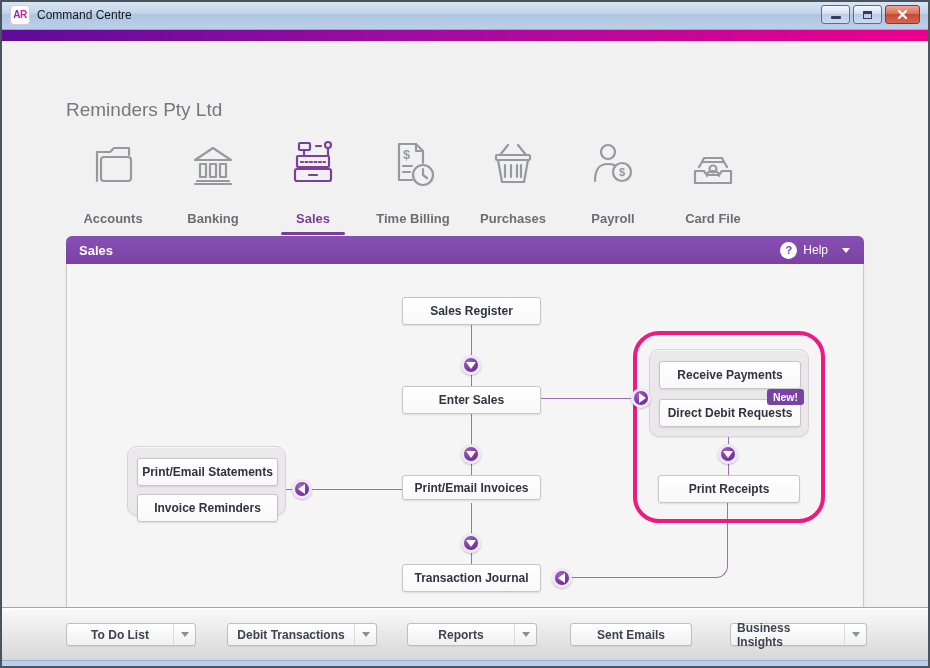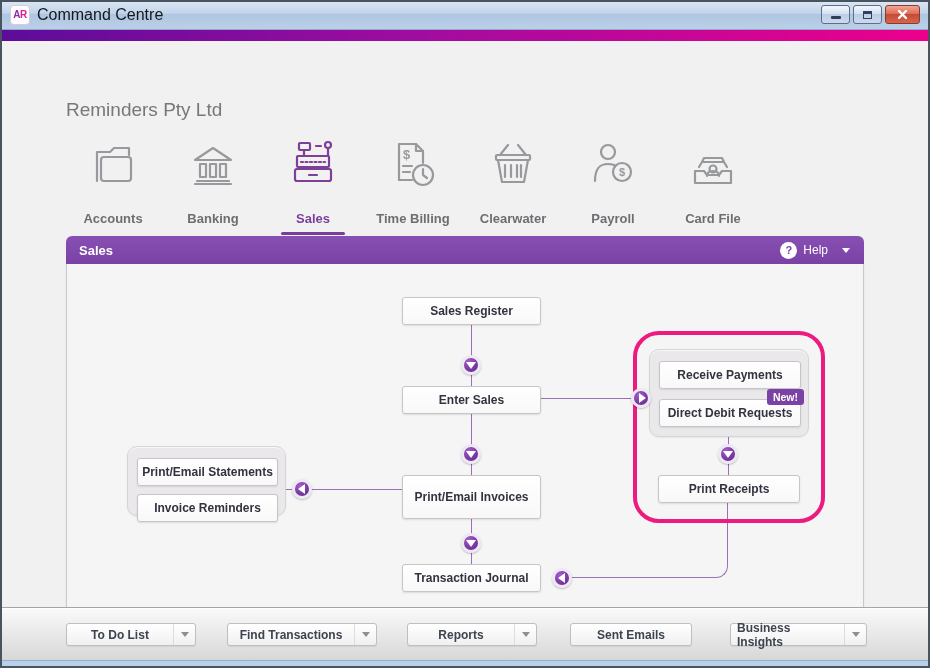--- a/index.html
+++ b/index.html
@@ -9,21 +9,21 @@
   .window { position:relative; width:930px; height:668px; background:#f2f1f2; overflow:hidden; }
   .frame { position:absolute; inset:0; border:2px solid #49545f; pointer-events:none; z-index:60; }
 
   
   .titlebar { position:absolute; left:0; right:0; top:0; height:30px;
     background:linear-gradient(180deg,#dde8f5 0%,#c3d5ea 45%,#aec6e1 50%,#bccfe8 100%);
     border-bottom:1px solid #90a9c9; display:flex; align-items:center; padding:0 10px; z-index:5; }
   .app-logo { width:20px; height:20px; background:#fff; border:1px solid #d9c9e6; border-radius:4px;
     display:flex; align-items:center; justify-content:center; font-size:10px; font-weight:bold; letter-spacing:-0.5px; }
   .app-logo .la { color:#8b2bb0; } .app-logo .lr { color:#e0189a; }
-  .title-text { margin-left:7px; font-size:16px; color:#15171a; }
+  .title-text { margin-left:7px; font-size:12px; color:#15171a; }
   .win-controls { margin-left:auto; display:flex; gap:3px; }
   .wc { height:19px; border:1px solid #5e6f85; border-radius:3px; display:flex; align-items:center; justify-content:center; cursor:pointer; }
   .wc-min,.wc-max { width:29px; background:linear-gradient(180deg,#f2f7fd 0%,#d3dff0 49%,#bccde5 50%,#ccdaee 100%); }
   .wc-close { width:35px; background:linear-gradient(180deg,#f0a693 0%,#da6a52 49%,#c64a36 50%,#d5674e 100%); border-color:#8d392c; }
   .glyph-min { width:10px; height:3px; background:#30405c; border-radius:1px; margin-top:6px; }
   .glyph-max { width:9px; height:8px; border:1px solid #30405c; border-top:3px solid #30405c; background:transparent; }
 
   
   .brandbar { position:absolute; left:0; right:0; top:30px; height:11px;
     background:linear-gradient(90deg,#5c0c9a 0%,#a00ca0 45%,#ec008c 100%); z-index:5; }
@@ -183,21 +183,21 @@
 
       <div class="nav-item">
         <div class="nav-icon">
           <svg class="icon-svg" width="56" height="50" viewBox="0 0 56 50">
             <path d="M15 16 L23 6 M41 16 L33 6"></path>
             <rect x="11" y="16" width="34" height="5" rx="1"></rect>
             <path d="M13 21 l4 22 h22 l4 -22"></path>
             <path d="M20 26 v12 M26 26 v12 M32 26 v12 M36 26 v12"></path>
           </svg>
         </div>
-        <div class="nav-label">Clearwater</div>
+        <div class="nav-label">Purchases</div>
       </div>
 
       <div class="nav-item">
         <div class="nav-icon">
           <svg class="icon-svg" width="56" height="50" viewBox="0 0 56 50">
             <circle cx="23" cy="13" r="7"></circle>
             <path d="M10 42 c0 -13 5 -17 13 -17 c4 0 7 1 9 3"></path>
             <circle cx="37" cy="33" r="9" fill="#f2f1f2"></circle>
             <text class="icon-text" x="34" y="37" font-size="11">$</text>
           </svg>
@@ -241,21 +241,21 @@
         <div class="elbow" style="left:500px; top:239px; width:161px; height:75px;"></div>
 
         <div class="highlight"></div>
 
         <div class="flow-btn" style="left:335px; top:33px;  width:139px; height:28px;">
             <span>Sales Register</span>
           </div>
         <div class="flow-btn" style="left:335px; top:122px; width:139px; height:28px;">
             <span>Enter Sales</span>
           </div>
-        <div class="flow-btn" style="left:335px; top:211px; width:139px; height:44px;">
+        <div class="flow-btn" style="left:335px; top:211px; width:139px; height:25px;">
             <span>Print/Email Invoices</span>
           </div>
         <div class="flow-btn" style="left:335px; top:300px; width:139px; height:28px;">
             <span>Transaction Journal</span>
           </div>
 
         <div class="flow-group" style="left:60px; top:182px; width:159px; height:70px;">
           <div class="flow-btn" style="left:9px; top:11px; width:141px; height:28px;">
               <span>Print/Email Statements</span>
             </div>
@@ -305,21 +305,21 @@
   </div>
 
   <div class="footer">
     <div class="fbtn" style="left:66px; width:130px;">
       <span class="fbtn-label">To Do List</span>
       <span class="fbtn-drop">
           <span class="fbtn-caret"></span>
         </span>
     </div>
     <div class="fbtn" style="left:227px; width:150px;">
-      <span class="fbtn-label">Find Transactions</span>
+      <span class="fbtn-label">Debit Transactions</span>
       <span class="fbtn-drop">
           <span class="fbtn-caret"></span>
         </span>
     </div>
     <div class="fbtn" style="left:407px; width:130px;">
       <span class="fbtn-label">Reports</span>
       <span class="fbtn-drop">
           <span class="fbtn-caret"></span>
         </span>
     </div>

